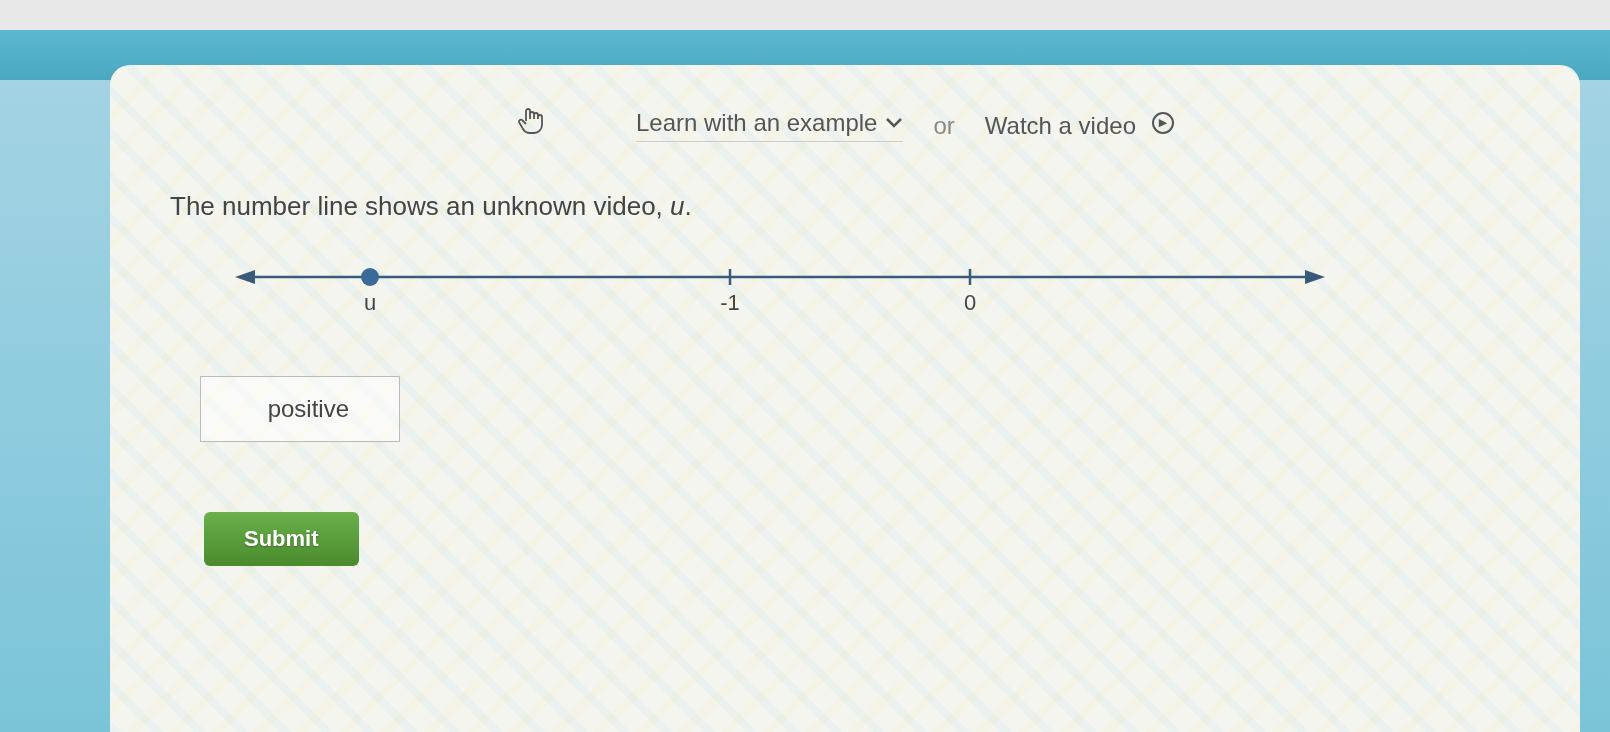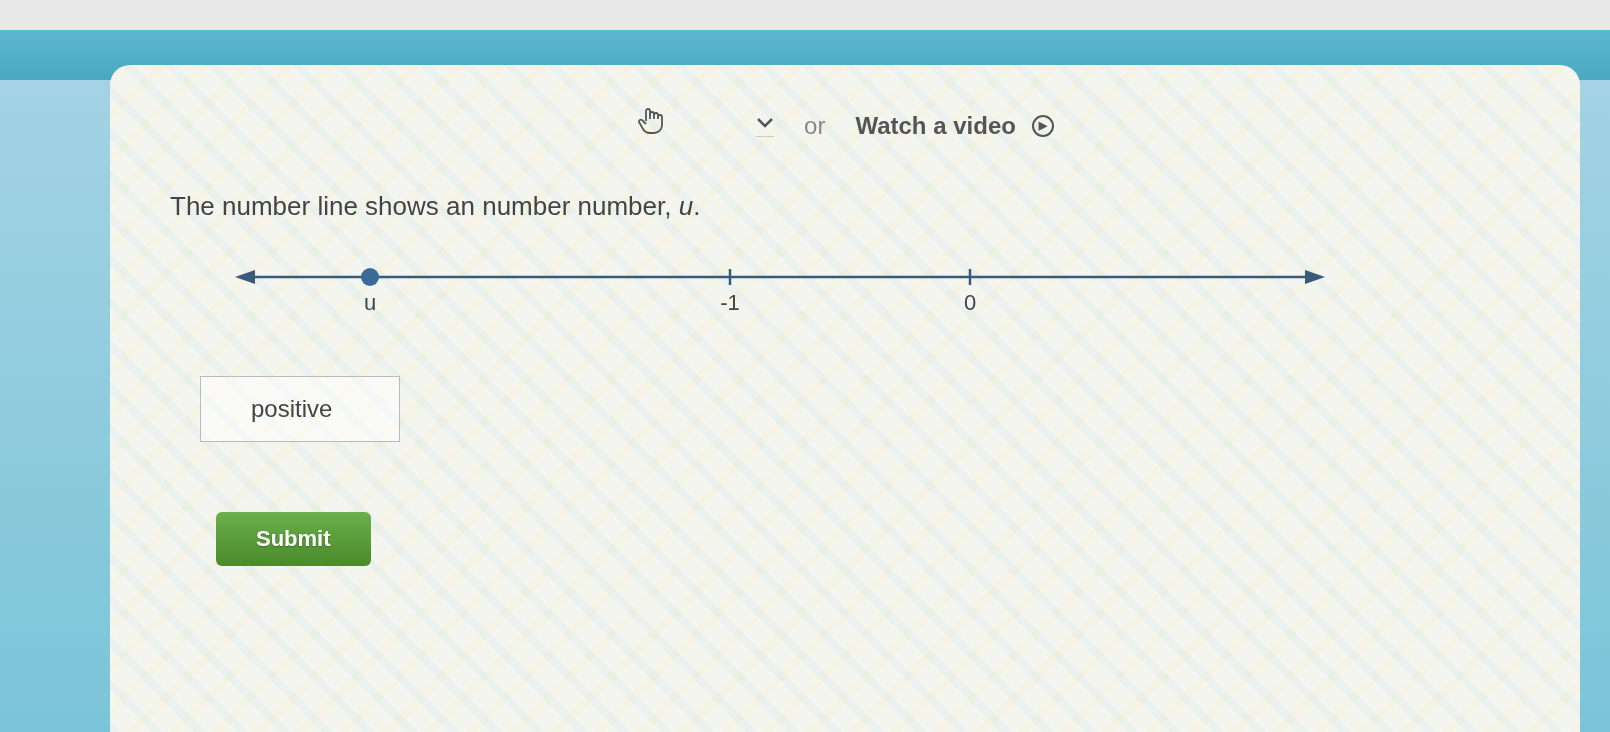--- a/index.html
+++ b/index.html
@@ -66,23 +66,22 @@
       font-size: 16px;
     }
     .or-text {
       color: #888;
       font-size: 24px;
     }
     .video-link {
       color: #555;
       cursor: pointer;
       display: flex;
-      align-items: center;
+      align-items: flex-start;
       gap: 16px;
-      font-weight: bold;
     }
     .play-icon {
       display: inline-flex;
       width: 22px;
       height: 22px;
       border: 2px solid #555;
       border-radius: 50%;
       align-items: center;
       justify-content: center;
       font-size: 11px;
@@ -111,65 +110,66 @@
       margin-left: 30px;
     }
     .answer-btn {
       background: rgba(255,255,255,0.5);
       border: 1px solid #bbb;
       padding: 18px 50px;
       font-size: 24px;
       color: #444;
       cursor: pointer;
       min-width: 200px;
-      text-align: left;
+      text-align: right;
     }
     .submit-btn {
       background: linear-gradient(to bottom, #6ab04c, #4a8a2c);
       color: white;
       border: none;
       border-radius: 6px;
       padding: 14px 40px;
       font-size: 22px;
       font-weight: bold;
       cursor: pointer;
       text-shadow: 0 1px 2px rgba(0,0,0,0.3);
-      margin-left: 46px;
+      margin-left: 34px;
     }
   </style>
 </head>
 <body>
 
 <div class="top-bar"></div>
 <div class="teal-strip"></div>
 
 <div class="card">
 
   <div class="help-row">
     <span class="hand-cursor">
       <svg width="30" height="34" viewBox="0 0 30 34" fill="none" stroke="#555" stroke-width="1.8">
         <path d="M10 16 V6 a2 2 0 0 1 4 0 V14 M14 14 V9 a2 2 0 0 1 4 0 V14 M18 14 V10 a2 2 0 0 1 4 0 V14 M22 14 V12 a2 2 0 0 1 4 0 V20 a8 8 0 0 1 -8 8 h-4 a8 8 0 0 1 -7 -4 l-4 -7 a2 2 0 0 1 3 -2 l4 4"></path>
       </svg>
     </span>
     <span class="learn-link">
+      <span>Learn with an example</span>
       <span class="chevron">
         <svg width="18" height="12" viewBox="0 0 18 12" fill="none" stroke="#555" stroke-width="2.5">
             <path d="M2 3 L9 10 L16 3"></path>
           </svg>
       </span>
     </span>
     <span class="or-text">or</span>
     <span class="video-link">
       <span>Watch a video</span>
       <span class="play-icon">▶</span>
     </span>
   </div>
 
   <div class="prompt-text">
-    <span>The number line shows an number number, </span><span class="italic">u</span><span>.</span>
+    <span>The number line shows an unknown video, </span><span class="italic">u</span><span>.</span>
   </div>
 
   <div class="number-line-container">
     <svg width="1100" height="80" viewBox="0 0 1100 80">
       <line x1="20" y1="25" x2="1080" y2="25" stroke="#3a5a7a" stroke-width="2.5"></line>
       <polygon points="5,25 25,18 25,32" fill="#3a5a7a"></polygon>
       <polygon points="1095,25 1075,18 1075,32" fill="#3a5a7a"></polygon>
       <circle cx="140" cy="25" r="9" fill="#3a6a9a"></circle>
       <text x="140" y="58" text-anchor="middle" font-size="22" fill="#444" font-family="Arial">u</text>
       <line x1="500" y1="17" x2="500" y2="33" stroke="#3a5a7a" stroke-width="2.5"></line>

